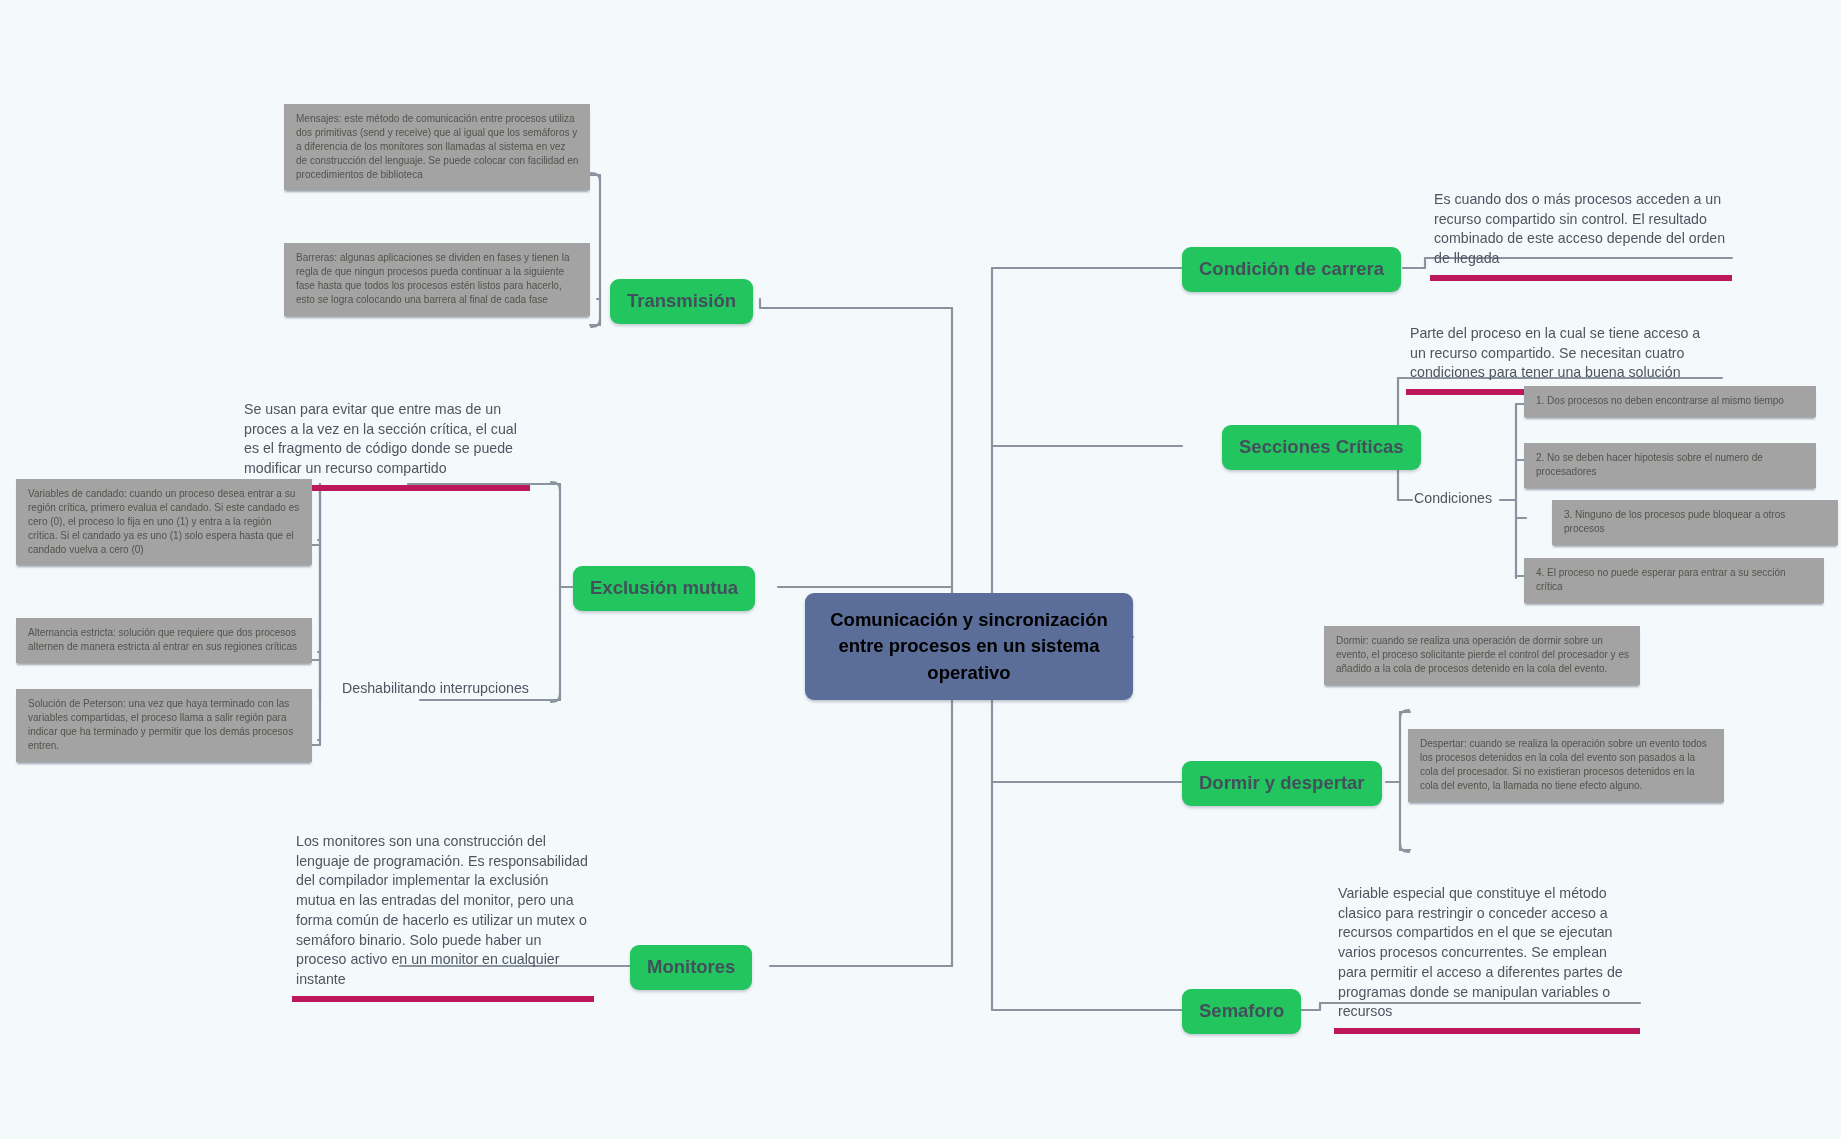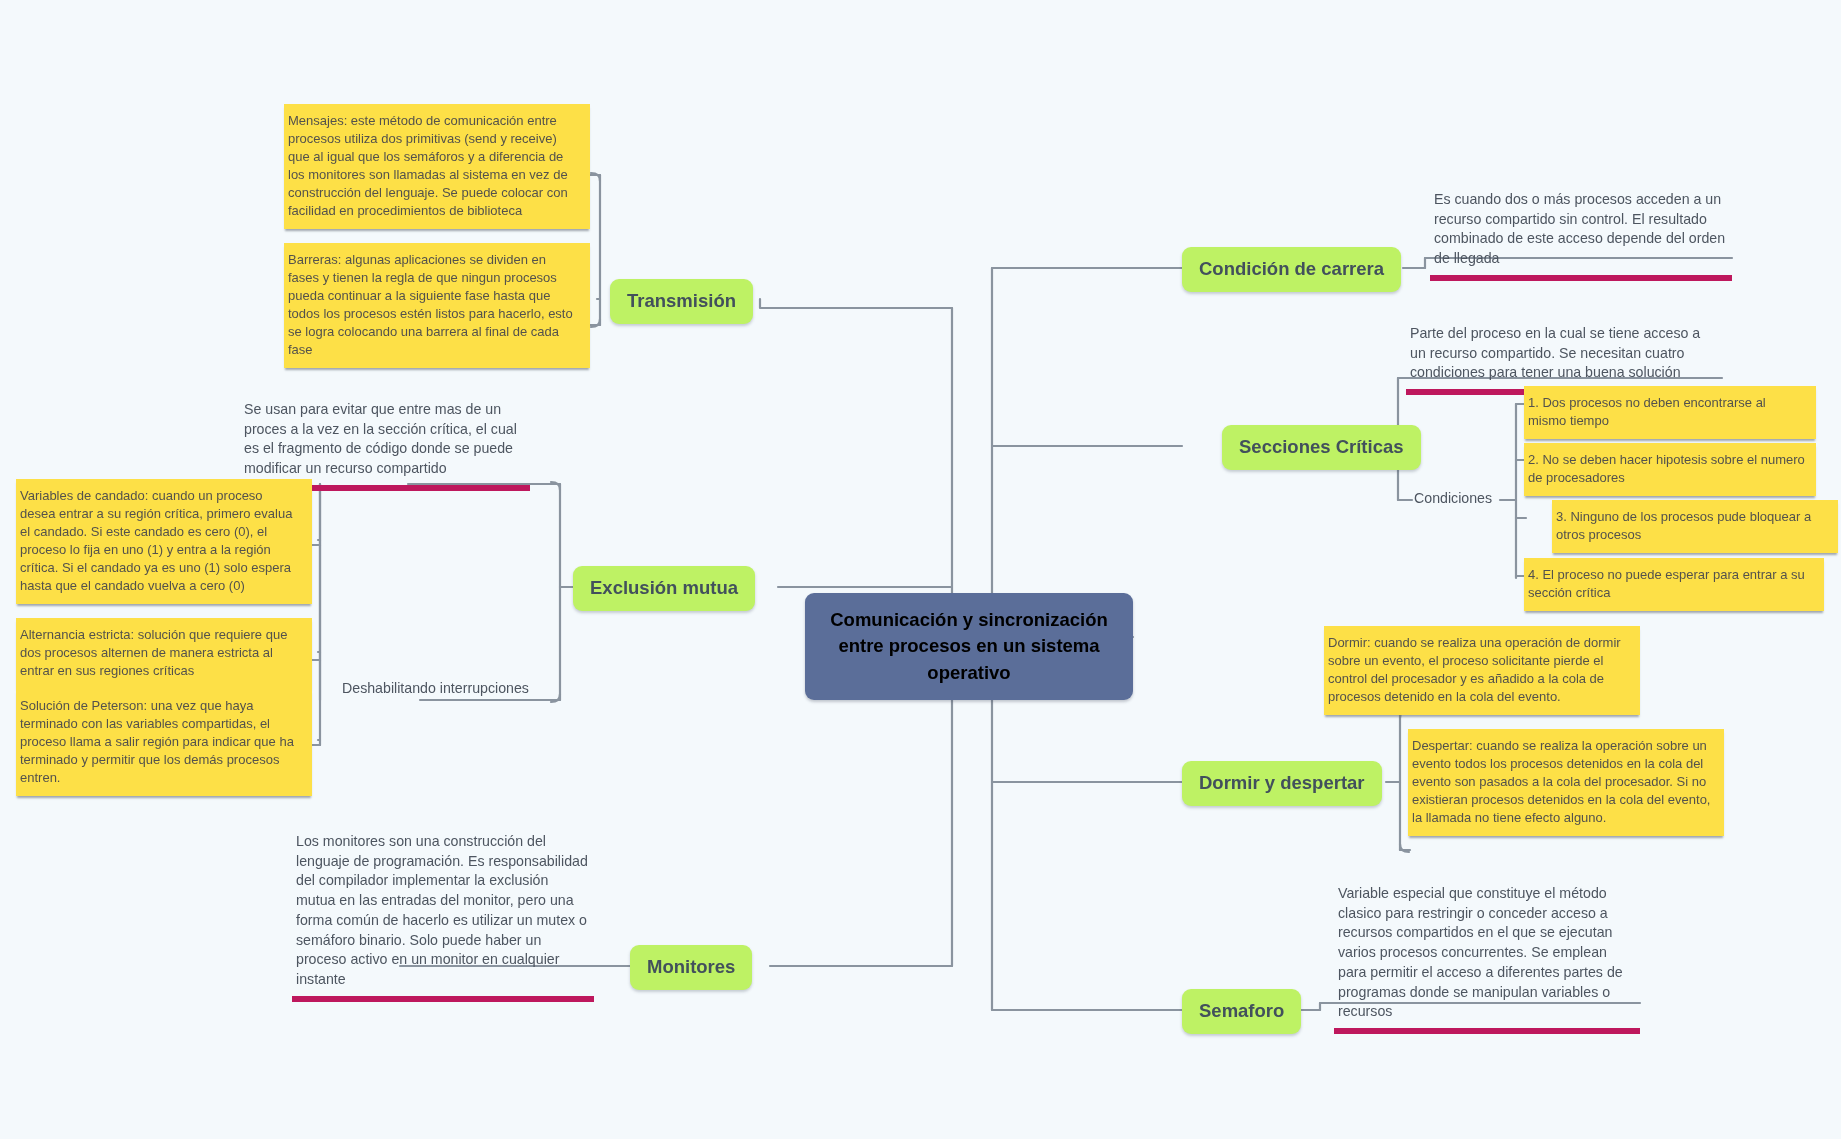--- a/index.html
+++ b/index.html
@@ -36,38 +36,38 @@
     border-radius: 9px;
     font-weight: bold;
     font-size: 18.5px;
     line-height: 1.42;
     text-align: center;
     padding: 14px 18px;
     box-shadow: 0 2px 3px rgba(60,70,90,0.28);
   }
   
   .branch-node {
-    background: #bef264;
+    background: #22c55e;
     border-radius: 9px;
     color: #42505c;
     font-weight: bold;
     font-size: 18.5px;
     line-height: 1.2;
     text-align: center;
     padding: 11px 17px 12px 17px;
     white-space: nowrap;
     box-shadow: 0 2px 3px rgba(60,70,90,0.25);
   }
   
   .yellow-node {
-    background: #fde047;
+    background: #a3a3a3;
     color: #54524c;
-    font-size: 13px;
+    font-size: 10px;
     line-height: 1.39;
-    padding: 8px 11px 9px 4px;
+    padding: 8px 11px 9px 12px;
     box-shadow: 0 3px 2px -1px rgba(90,98,110,0.55);
   }
   
   .plain-node {
     color: #4d5560;
     font-size: 14.2px;
     line-height: 1.39;
     padding: 4px 6px 6px 4px;
     border-bottom: 6px solid #be185d;
   }

